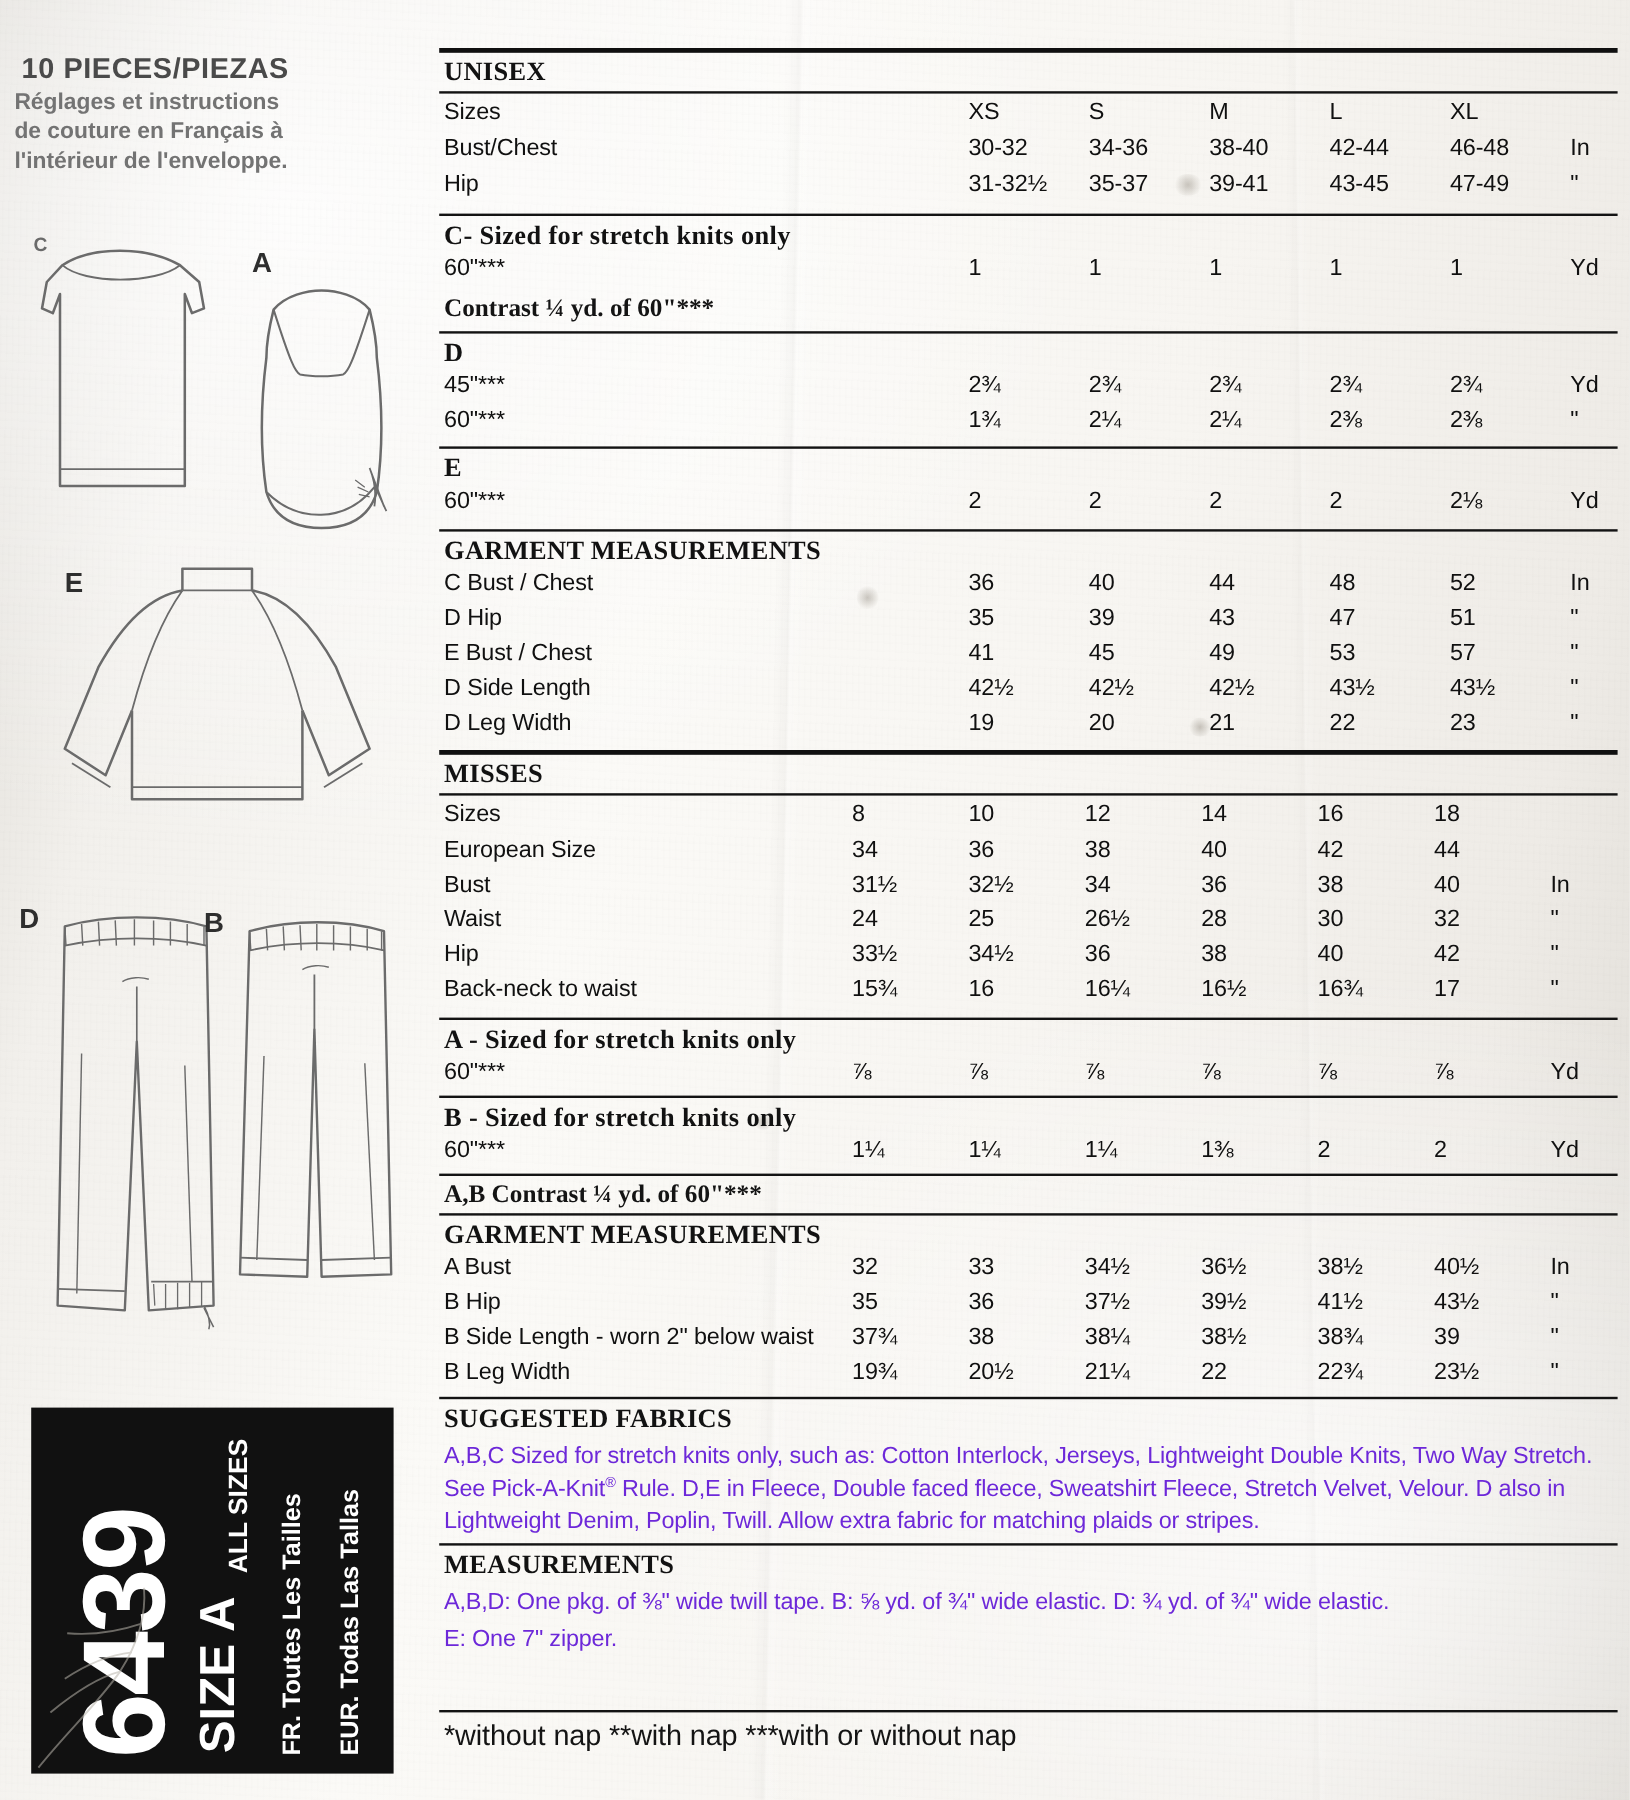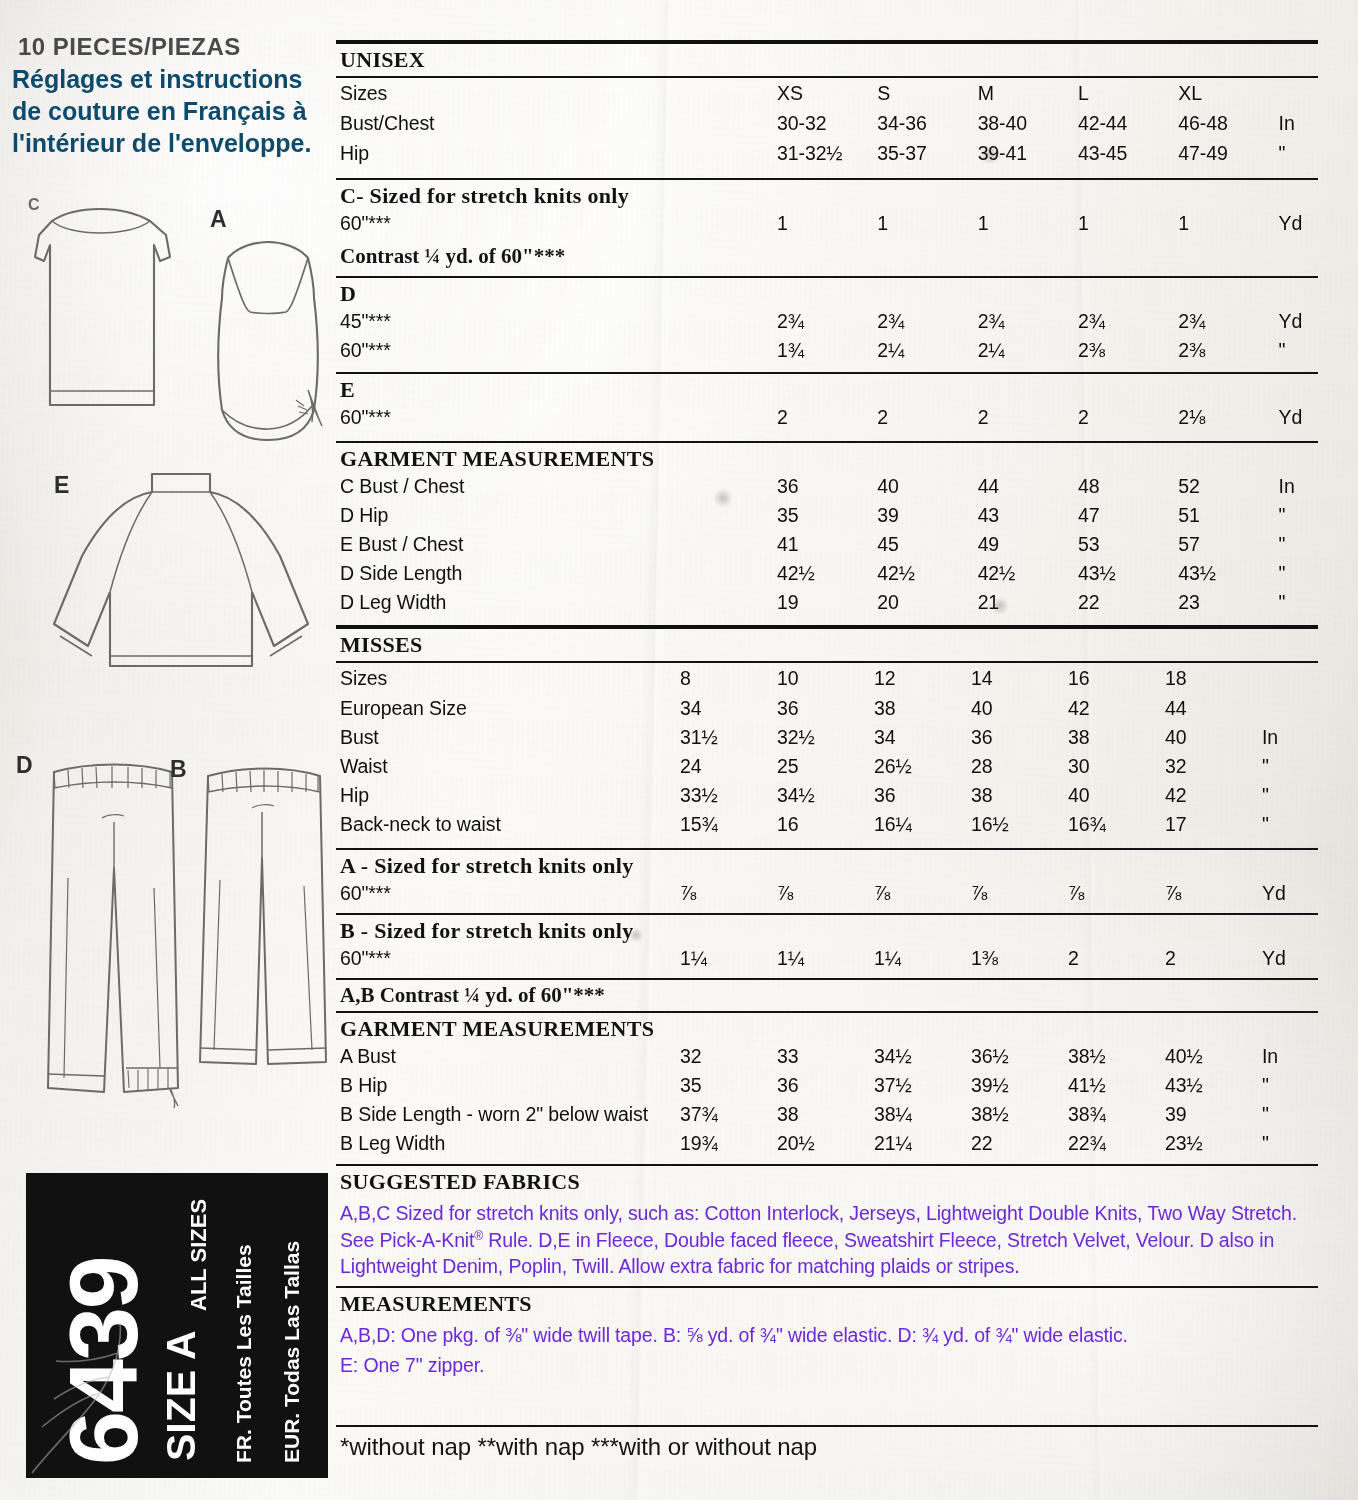--- a/index.html
+++ b/index.html
@@ -41,34 +41,34 @@
     background: radial-gradient(circle, rgba(90,80,65,.30), rgba(90,80,65,0) 70%);
   }
 
   
   #left-col {
     position: absolute;
     left: 0; top: 0; width: 350px; height: 1500px;
   }
   #pieces-block {
     position: absolute;
-    left: 24px; top: 33px; width: 316px;
+    left: 24px; top: 44px; width: 316px;
     color: #3b3b3b;
     filter: blur(.45px);
   }
   #pieces-count {
     font-size: 24px; font-weight: 700; letter-spacing: .5px;
     white-space: nowrap;
     margin-left: -6px;
     color: #4a4a4a;
   }
   #pieces-fr {
-    font-size: 25px; font-weight: 700; line-height: 1.28;
+    font-size: 19px; font-weight: 700; line-height: 1.28;
     margin-top: 2px; margin-left: -12px;
-    color: #0c4a6e;
+    color: #737373;
   }
 
   .illus { position: absolute; }
   .view-letter {
     position: absolute;
     font-size: 23px; font-weight: 700;
     color: #2e2e2e;
     font-family: "Liberation Sans", sans-serif;
   }
 
@@ -114,21 +114,21 @@
   }
   #box-crack {
     position: absolute; left: 0; top: 150px; width: 302px; height: 155px;
     pointer-events: none;
     opacity: .55;
   }
 
   
   #table-col {
     position: absolute;
-    left: 336px; top: 0;
+    left: 366px; top: 0;
     width: 982px; height: 1300px;
     color: #141414;
   }
   .rule-thick { border-top: 4px solid #101010; }
   .rule-med   { border-top: 2.5px solid #131313; }
 
   .sec-head {
     font-family: "Liberation Serif", serif;
     font-weight: 700;
     font-size: 22px;

